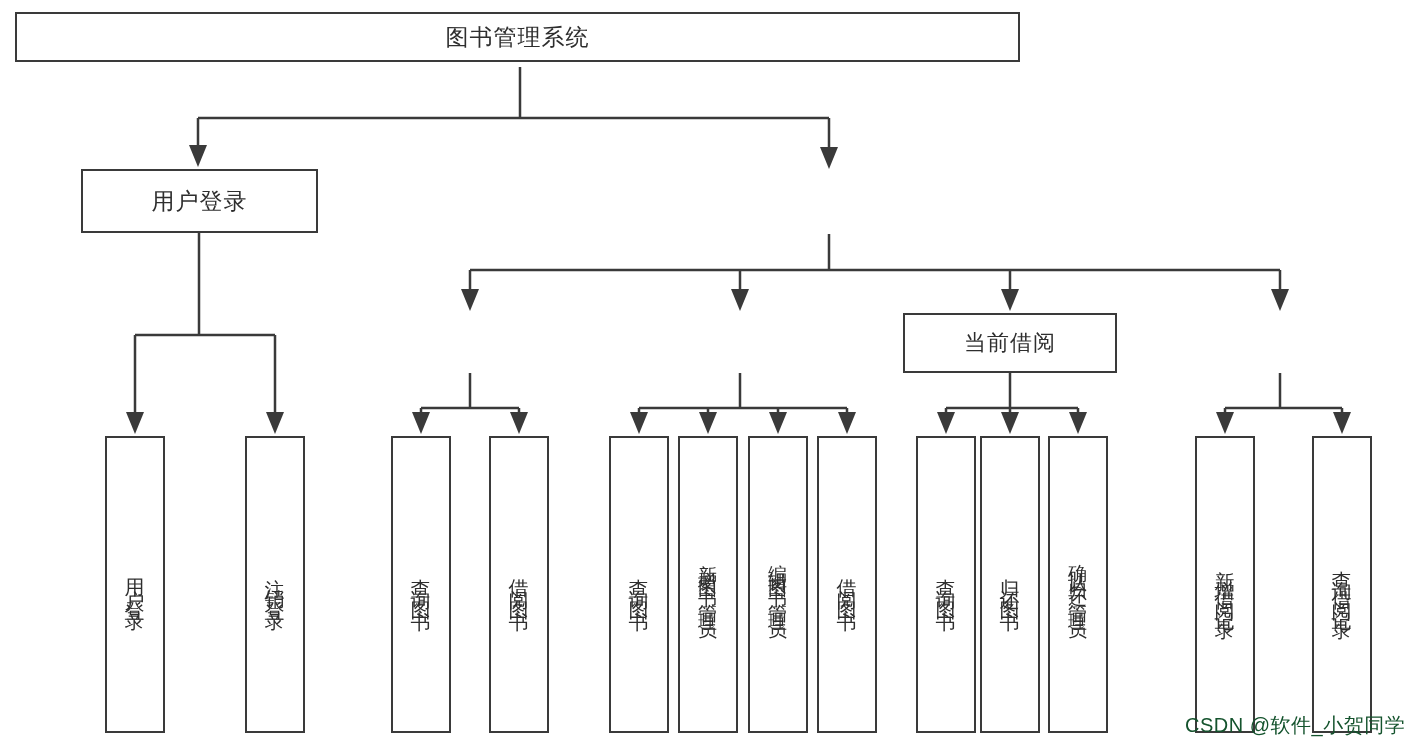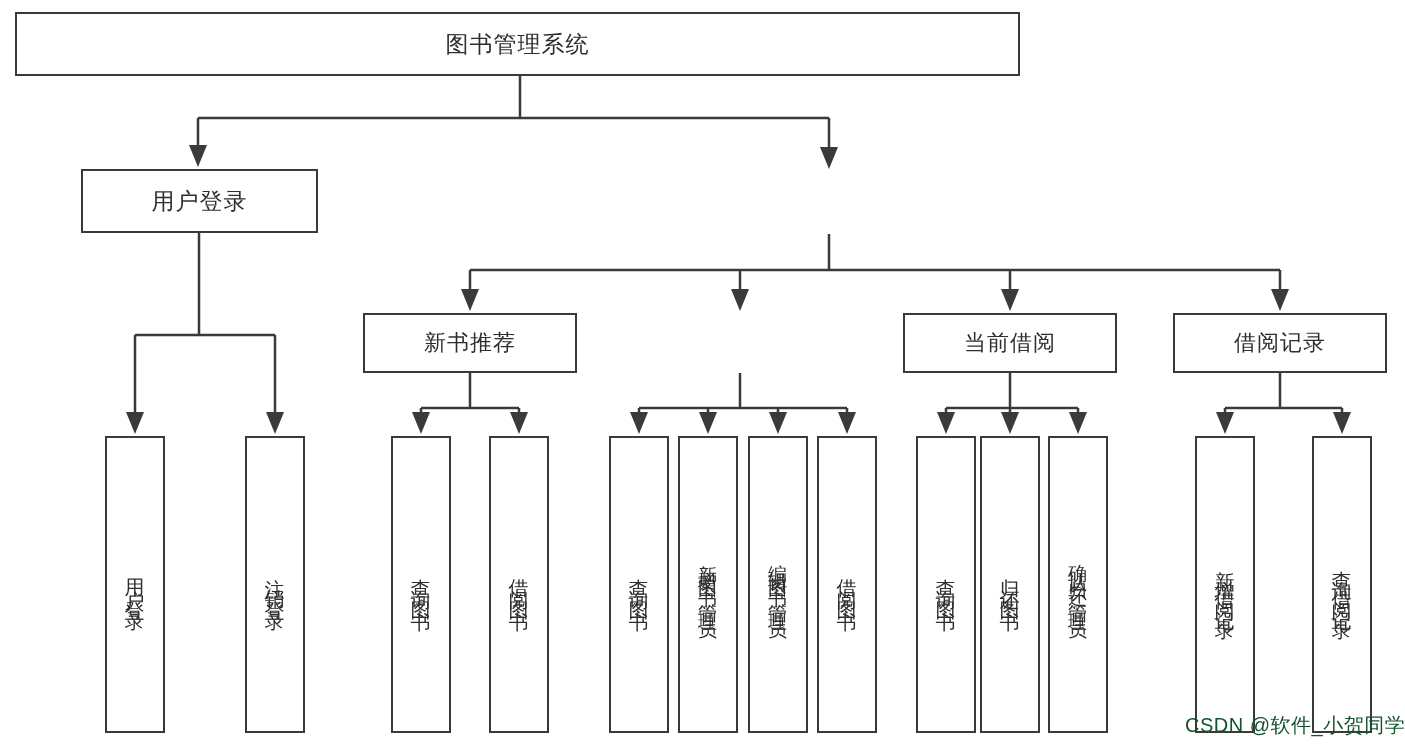--- a/index.html
+++ b/index.html
@@ -16,21 +16,21 @@
   .node {
     position: absolute;
     box-sizing: border-box;
     background: #ffffff;
     border: 2.5px solid #3a3a3a;
     display: flex; align-items: center; justify-content: center;
     z-index: 2;
     color: #2e2e2e;
   }
   .hd  { font-size: 23px; letter-spacing: 1px; }
-  .root { left: 15px;   top: 12px;  width: 1005px; height: 64px; }
+  .root { left: 15px;   top: 12px;  width: 1005px; height: 50px; }
   .l2a  { left: 81px;   top: 169px; width: 237px;  height: 64px; }
   .l2b  { left: 712px;  top: 170px; width: 235px;  height: 64px; }
   .l3   { top: 313px; height: 60px; width: 214px; font-size: 22px; letter-spacing: 1px; }
   .l3a { left: 363px; }  .l3b { left: 633px; }  .l3c { left: 903px; }  .l3d { left: 1173px; }
   .vnode { top: 436px; height: 297px; width: 60px; }
   .vnode span {
     writing-mode: vertical-rl;
     text-orientation: mixed;
     font-size: 20px;
     letter-spacing: 11px;
@@ -95,28 +95,22 @@
   </svg>
 
   <div class="node root hd">
     <span>图书管理系统</span>
   </div>
 
   <div class="node l2a hd">
     <span>用户登录</span>
   </div>
 
-  <div class="node l3 l3a">
-    <span>新书推荐</span>
-  </div>
   <div class="node l3 l3c">
     <span>当前借阅</span>
-  </div>
-  <div class="node l3 l3d">
-    <span>借阅记录</span>
   </div>
 
   <div class="node vnode" style="left:105px">
     <span>用户登录</span>
   </div>
   <div class="node vnode" style="left:245px">
     <span>注销登录</span>
   </div>
 
   <div class="node vnode" style="left:391px">

